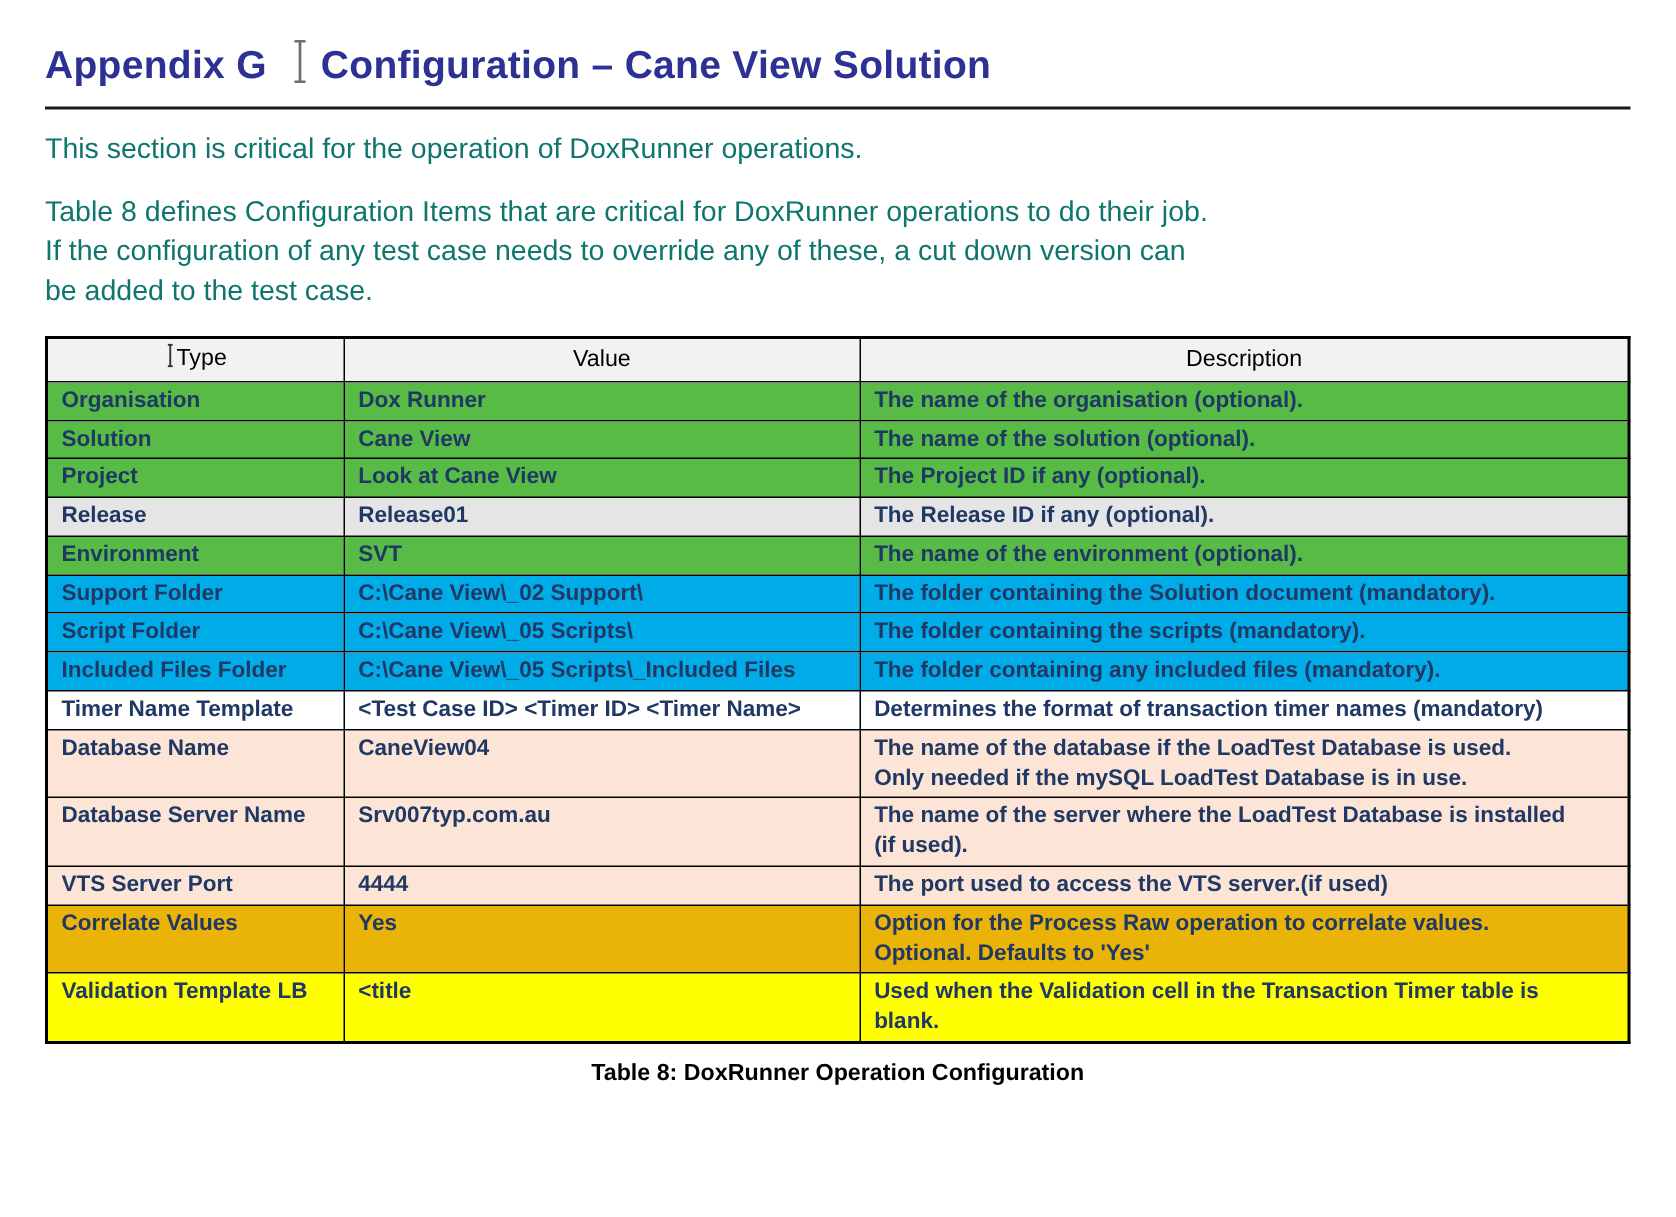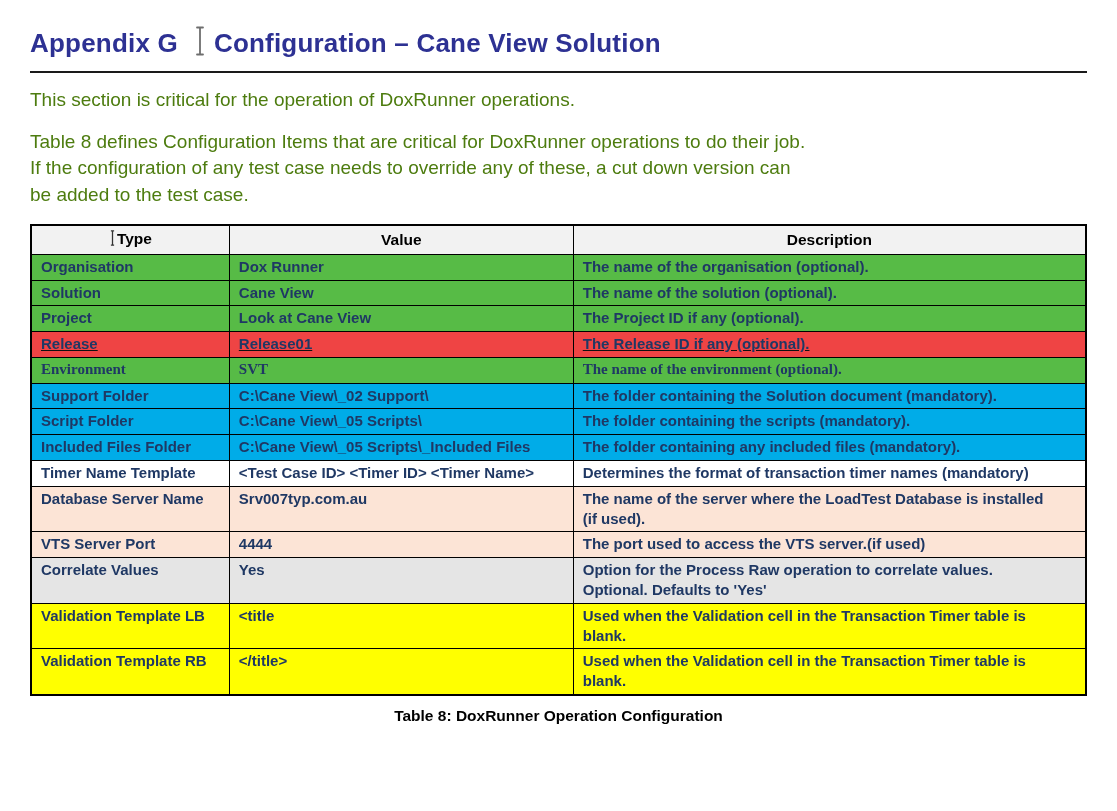--- a/index.html
+++ b/index.html
@@ -29,35 +29,35 @@
   }
   .heading-rule {
     border: none;
     border-top: 2px solid #1a1a1a;
     margin: 6px 0 14px 0;
   }
   p.body-text {
     font-size: 19px;
     line-height: 1.38;
     margin: 0 0 16px 0;
-    color: #4d7c0f;
+    color: #0f766e;
     white-space: pre-line;
   }
   table.config-table {
     width: 100%;
     border-collapse: collapse;
     border: 2px solid #000;
     table-layout: fixed;
   }
   table.config-table th {
     border: 1px solid #000;
     background: #f2f2f2;
     color: #000;
     font-size: 15.5px;
-    font-weight: 700;
+    font-weight: 400;
     text-align: center;
     padding: 3px 6px;
     line-height: 1.28;
   }
   table.config-table td {
     border: 1px solid #000;
     font-size: 15px;
     font-weight: 700;
     color: #1f3864;
     padding: 2px 9px 3px 9px;
@@ -124,26 +124,26 @@
         <tr style="background-color: rgb(87, 187, 70); border-radius: 10px;">
     <td class="col-type">Solution</td>
     <td class="col-value">Cane View</td>
     <td class="col-desc">The name of the solution  (optional).</td>
   </tr>
         <tr style="background-color: rgb(87, 187, 70);">
     <td class="col-type">Project</td>
     <td class="col-value">Look at Cane View</td>
     <td class="col-desc">The Project ID if any (optional).</td>
   </tr>
-        <tr style="background-color: #ef4444; text-decoration: underline;">
+        <tr style="background-color: #e5e5e5;">
     <td class="col-type">Release</td>
     <td class="col-value">Release01</td>
     <td class="col-desc">The Release ID if any (optional).</td>
   </tr>
-        <tr style="background-color: rgb(87, 187, 70); font-family: Liberation Serif, serif;">
+        <tr style="background-color: rgb(87, 187, 70);">
     <td class="col-type">Environment</td>
     <td class="col-value">SVT</td>
     <td class="col-desc">The name of the environment (optional).</td>
   </tr>
         <tr style="background-color: rgb(0, 172, 232);">
     <td class="col-type">Support Folder</td>
     <td class="col-value">C:\Cane View\_02 Support\</td>
     <td class="col-desc">The folder containing the  Solution document (mandatory).</td>
   </tr>
         <tr style="background-color: rgb(0, 172, 232); padding-left: 20px;">
@@ -153,48 +153,48 @@
   </tr>
         <tr style="background-color: rgb(0, 172, 232);">
     <td class="col-type">Included Files Folder</td>
     <td class="col-value">C:\Cane View\_05 Scripts\_Included Files</td>
     <td class="col-desc">The folder containing any included files (mandatory).</td>
   </tr>
         <tr style="background-color: rgb(255, 255, 255); padding-left: 24px;">
     <td class="col-type">Timer Name Template</td>
     <td class="col-value">&lt;Test Case ID&gt; &lt;Timer ID&gt; &lt;Timer Name&gt;</td>
     <td class="col-desc">Determines the format of transaction timer names (mandatory)</td>
+  </tr>
+        <tr style="background-color: rgb(252, 228, 214);">
+    <td class="col-type">Database Name</td>
+    <td class="col-value">CaneView04</td>
+    <td class="col-desc">The name of the database if the LoadTest Database is used.
+Only needed if the mySQL LoadTest Database is in use.</td>
   </tr>
         <tr style="background-color: rgb(252, 228, 214);">
     <td class="col-type">Database Server Name</td>
     <td class="col-value">Srv007typ.com.au</td>
     <td class="col-desc">The name of the server where the LoadTest Database is installed
 (if used).</td>
   </tr>
         <tr style="background-color: rgb(252, 228, 214); padding-left: 44px;">
     <td class="col-type">VTS Server Port</td>
     <td class="col-value">4444</td>
     <td class="col-desc">The port used to access the VTS server.(if used)</td>
   </tr>
-        <tr style="background-color: #e5e5e5;">
+        <tr style="background-color: #eab308;">
     <td class="col-type">Correlate Values</td>
     <td class="col-value">Yes</td>
     <td class="col-desc">Option for the Process Raw operation to correlate values.
 Optional. Defaults to 'Yes'</td>
   </tr>
         <tr style="background-color: rgb(255, 255, 0);">
     <td class="col-type">Validation Template LB</td>
     <td class="col-value">&lt;title</td>
     <td class="col-desc">Used when the Validation cell in the Transaction Timer table is
 blank.</td>
   </tr>
-        <tr style="background-color: rgb(255, 255, 0);">
-    <td class="col-type">Validation Template RB</td>
-    <td class="col-value">&lt;/title&gt;</td>
-    <td class="col-desc">Used when the Validation cell in the Transaction Timer table is
-blank.</td>
-  </tr>
       </tbody>
   </table>
 
   <p class="table-caption">Table 8: DoxRunner Operation Configuration</p>
 
 </div>
 
 </body></html>

